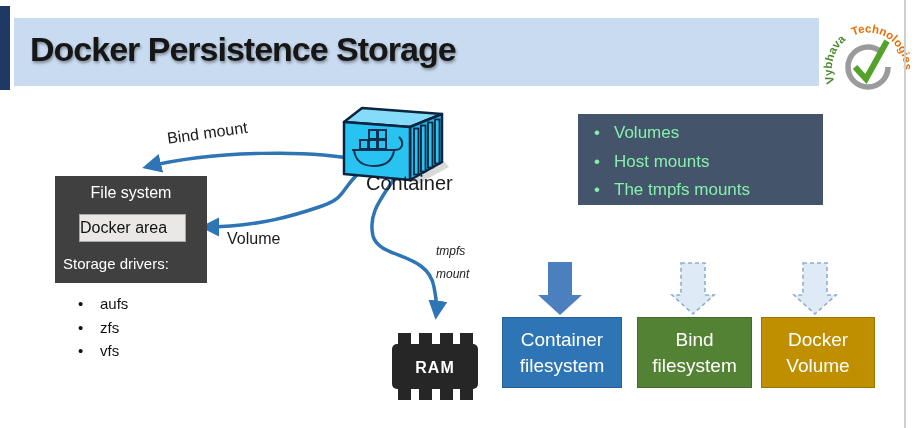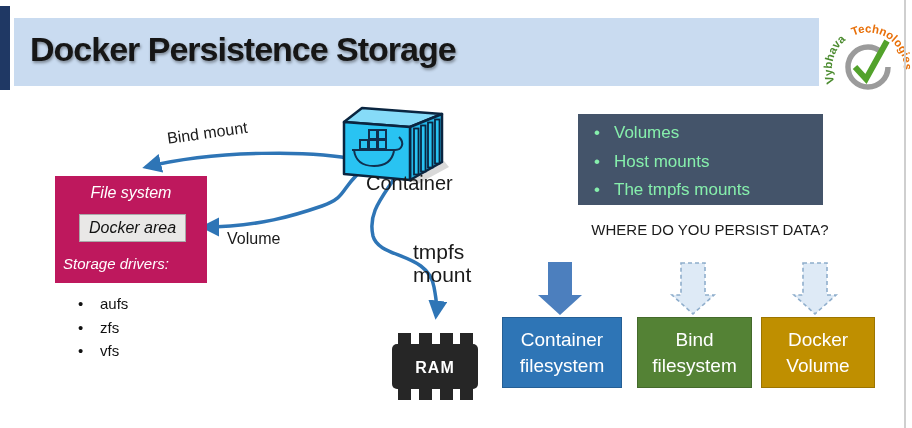--- a/index.html
+++ b/index.html
@@ -9,28 +9,28 @@
   .titlebar{position:absolute;left:14px;top:18px;width:805px;height:68px;background:#C9DBF0;}
   .titlebar h1{margin:0;padding:12px 0 0 16px;font-size:34px;font-weight:bold;letter-spacing:-1px;
                color:#161616;text-shadow:1px 2px 3px rgba(0,0,0,.38);}
   .logo{position:absolute;left:823px;top:5px;}
   .right-border{position:absolute;left:904px;top:0;width:2px;height:428px;background:#CFCFCF;}
 
   .arrow-layer{position:absolute;left:0;top:0;}
   .label{position:absolute;white-space:nowrap;}
   .lbl-bindmount{left:166px;top:130px;font-size:16px;transform:rotate(-8deg);transform-origin:left top;}
   .lbl-volume{left:227px;top:230px;font-size:16px;}
-  .lbl-tmpfs{left:413px;top:240px;font-size:21px;line-height:23px;}
+  .lbl-tmpfs{left:436px;top:240px;font-size:12px;line-height:23px;font-style:italic;}
   .lbl-container{left:366px;top:172px;font-size:20px;}
   .container-icon{position:absolute;left:336px;top:98px;}
 
-  .fs-box{position:absolute;left:55px;top:176px;width:152px;height:107px;background:#be185d;font-style:italic;}
+  .fs-box{position:absolute;left:55px;top:176px;width:152px;height:107px;background:#404040;}
   .fs-title{position:absolute;left:0;top:8px;width:100%;text-align:center;color:#fff;font-size:16px;}
   .docker-area{position:absolute;left:24px;top:38px;width:105px;height:26px;background:#E9E8E7;
-               border:1px solid #A9A9A9;text-align:center;font-size:16px;line-height:26px;color:#111;}
+               border:1px solid #A9A9A9;font-size:16px;line-height:26px;color:#111;}
   .fs-drivers-heading{position:absolute;left:8px;top:79px;color:#fff;font-size:15px;}
   .drv-list{position:absolute;margin:16px;padding:0;list-style:none;font-size:15px;color:#111;}
   .drv-list li{position:relative;padding-left:26px;line-height:23.5px;}
   .drv-list li::before{content:"\2022";position:absolute;left:4px;}
   .drv-col1{left:58px;top:276px;}
   .drv-col2{left:128px;top:276px;}
 
   .mount-box{position:absolute;left:578px;top:114px;width:245px;height:91px;background:#44546A;}
   .mount-box ul{margin:0;padding:5px 0 0 14px;list-style:none;color:#86efac;font-size:17px;}
   .mount-box li{position:relative;padding-left:22px;line-height:28.5px;}
@@ -135,21 +135,20 @@
   </ul>
 
   <div class="mount-box">
     <ul>
       <li>Volumes</li>
       <li>Host mounts</li>
       <li>The tmpfs mounts</li>
     </ul>
   </div>
 
-  <div class="question">WHERE DO YOU PERSIST DATA?</div>
 
   <svg class="down-arrow da-0" width="48" height="54" viewBox="0 0 48 54">
     <path d="M12,0 H36 V33 H46 L24,53 L2,33 H12 Z" fill="#4C7FBE"></path>
   </svg>
   <svg class="down-arrow da-1" width="48" height="54" viewBox="0 0 48 54">
     <path d="M12,1 H36 V33 H45 L24,52 L3,33 H12 Z" fill="#DEEAF6" stroke="#8FAECC" stroke-width="1.6" stroke-dasharray="4 3"></path>
   </svg>
   <svg class="down-arrow da-2" width="48" height="54" viewBox="0 0 48 54">
     <path d="M12,1 H36 V33 H45 L24,52 L3,33 H12 Z" fill="#DEEAF6" stroke="#8FAECC" stroke-width="1.6" stroke-dasharray="4 3"></path>
   </svg>

